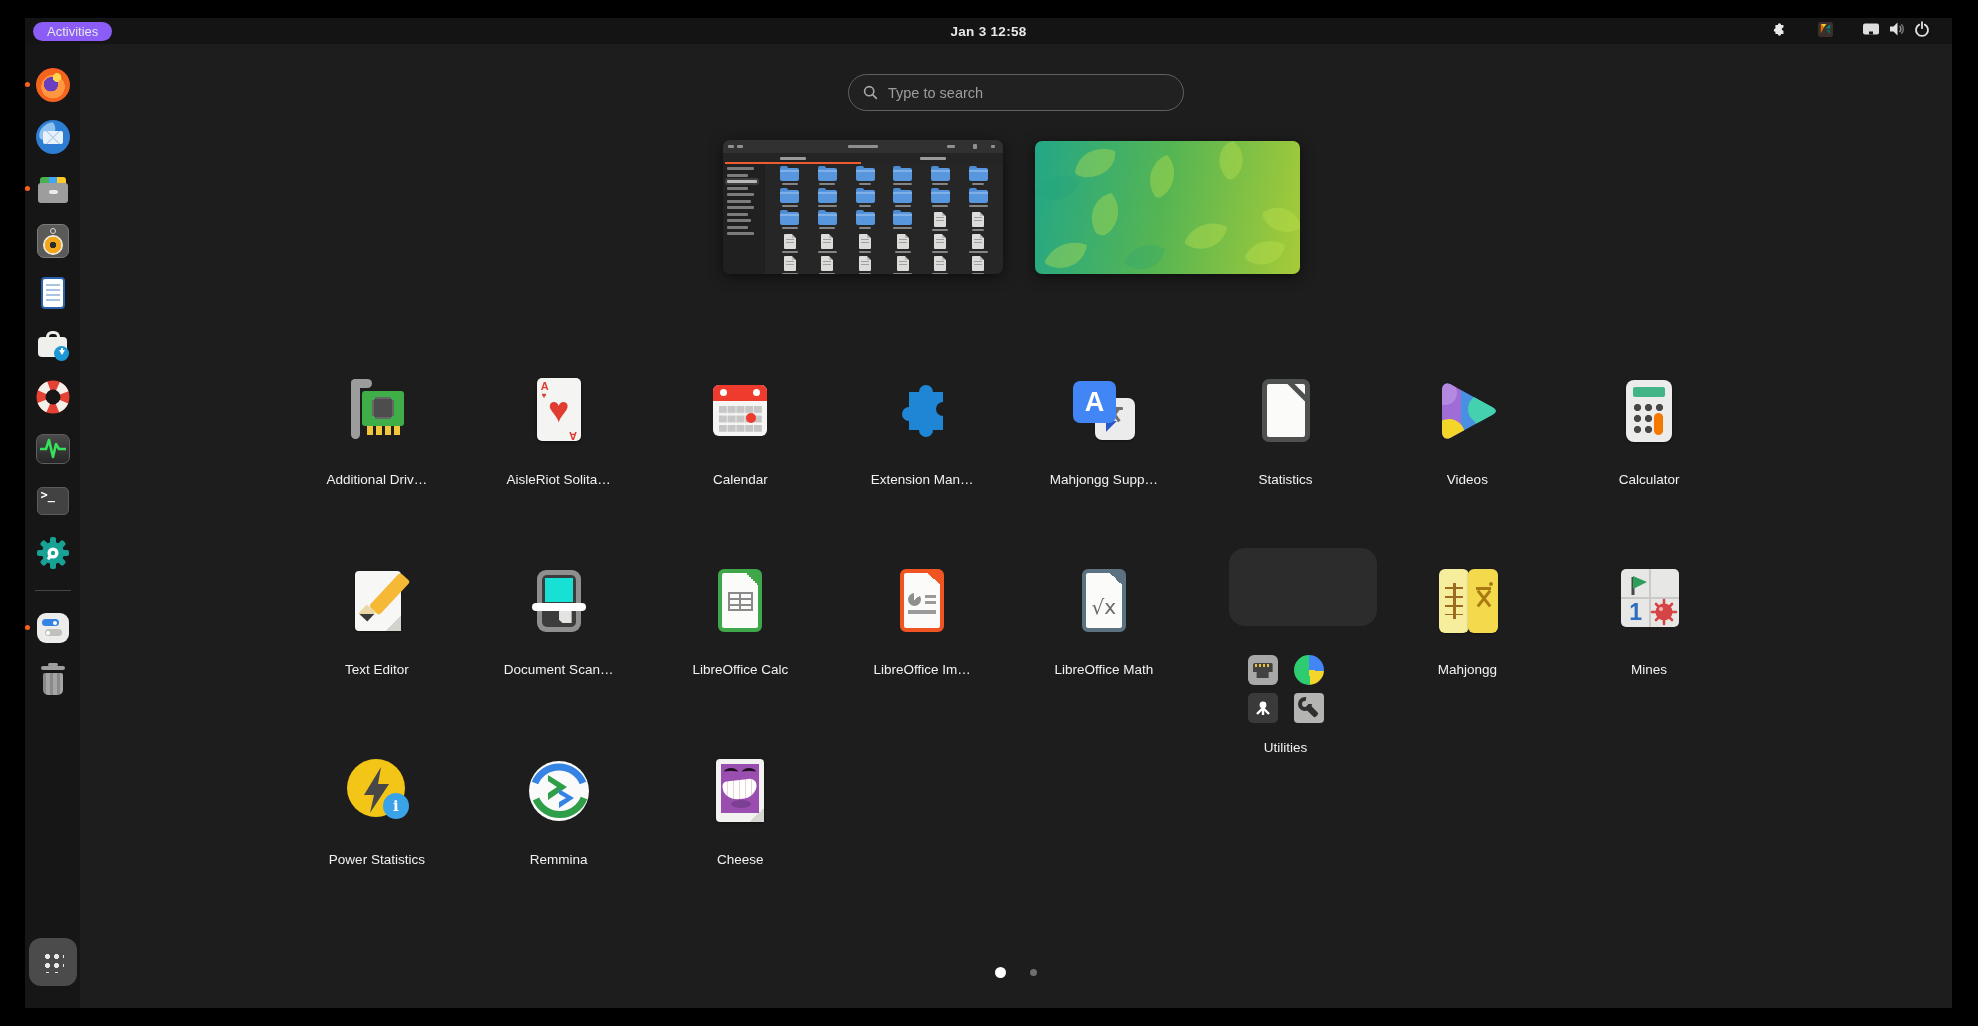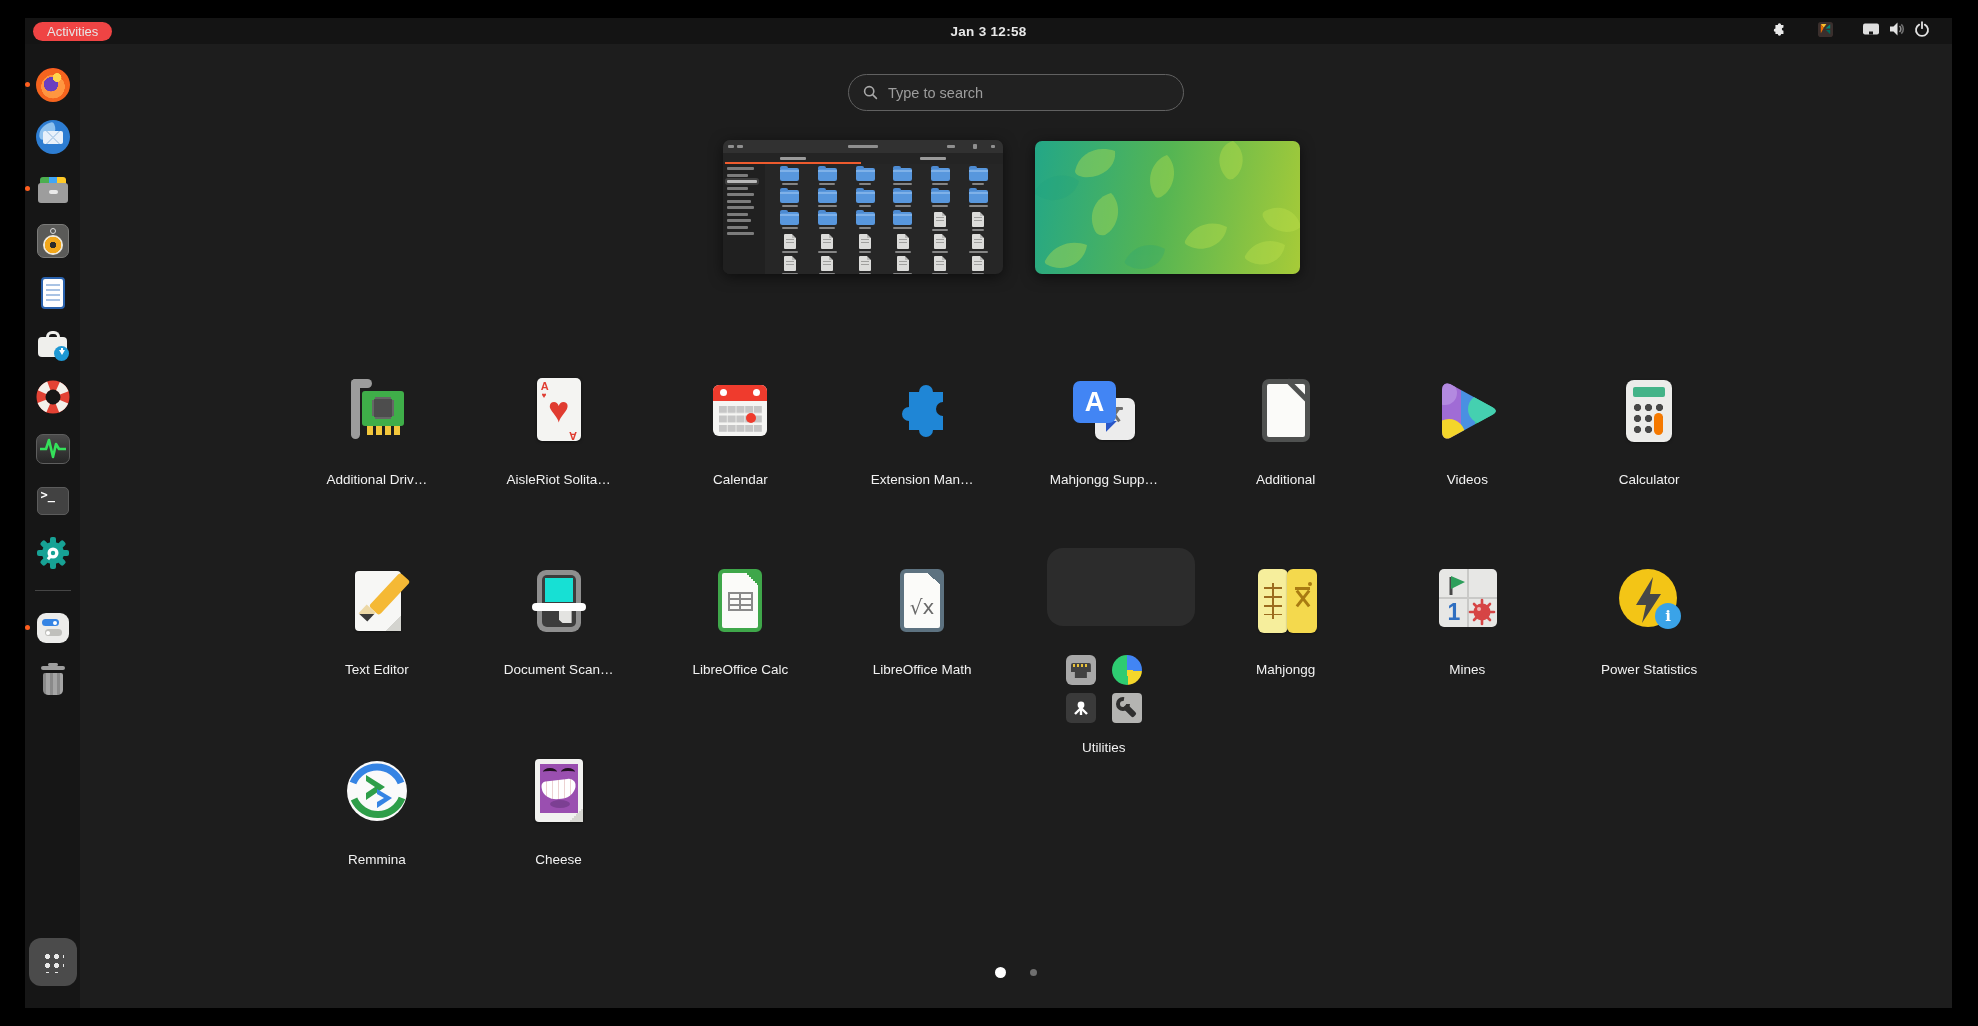--- a/index.html
+++ b/index.html
@@ -4,21 +4,21 @@
 <style>
   * { margin:0; padding:0; box-sizing:border-box; }
   html,body { width:1978px; height:1026px; background:#000; overflow:hidden;
     font-family:"Liberation Sans", sans-serif; }
   #frame { position:relative; width:1978px; height:1026px; background:#000; }
 
   
   .topbar { position:absolute; left:25px; top:18px; width:1927px; height:26px;
     background:#141414; display:flex; align-items:center; }
   .activities-pill { margin-left:8px; height:19px; padding:0 14px; border-radius:10px;
-    background:#ef4444; color:#e6e6e6; font-size:13px; display:flex; align-items:center; }
+    background:#8b5cf6; color:#e6e6e6; font-size:13px; display:flex; align-items:center; }
   .clock { position:absolute; left:0; right:0; text-align:center; color:#e8e8e8;
     font-size:13.5px; font-weight:bold; letter-spacing:.3px; pointer-events:none; }
   .tray { position:absolute; right:22px; top:0; height:26px; display:flex; align-items:center; }
   .tray .sp-l { margin-right:31px; } .tray .sp-m { margin-right:29px; }
   .tray .sp-s { margin-right:9px; }
 
   
   .overview { position:absolute; left:25px; top:44px; width:1927px; height:964px;
     background:#1d1d1d; }
 
@@ -684,21 +684,21 @@
     <div class="ls-fold"></div>
     <div class="ls-blue">A</div>
   </div>
             <div class="app-label">Mahjongg Supp…</div>
           </div>
           <div class="app-cell">
             <div class="ico">
     <div class="lo-doc"></div>
               <div class="lo-slash"></div>
   </div>
-            <div class="app-label">Additional</div>
+            <div class="app-label">Statistics</div>
           </div>
           <div class="app-cell">
             <div class="ico">
     <svg width="72" height="72" viewBox="0 0 72 72">
       <defs>
                   <clipPath id="playclip">
                     <path d="M19,9 C14,7 11,10 11,16 L11,56 C11,62 14,65 19,63 L61,40 C66,37 66,35 61,32 Z"></path>
                   </clipPath>
                 </defs>
       <g clip-path="url(#playclip)">
@@ -741,20 +741,31 @@
   </div>
             <div class="app-label">Document Scan…</div>
           </div>
           <div class="app-cell">
             <div class="ico">
     <div class="lod b-calc"></div>
               <div class="lod-fold f-calc"></div>
               <div class="g-table"></div>
   </div>
             <div class="app-label">LibreOffice Calc</div>
+          </div>
+          <div class="app-cell">
+            <div class="ico">
+    <div class="lod b-imp"></div>
+              <div class="lod-fold f-imp"></div>
+    <div class="g-pie"></div>
+              <div class="g-l1"></div>
+              <div class="g-l2"></div>
+              <div class="g-l3"></div>
+  </div>
+            <div class="app-label">LibreOffice Im…</div>
           </div>
           <div class="app-cell">
             <div class="ico">
     <div class="lod b-math"></div>
               <div class="lod-fold f-math"></div>
     <div class="g-math">√x</div>
   </div>
             <div class="app-label">LibreOffice Math</div>
           </div>
           <div class="app-cell folder-cell">

